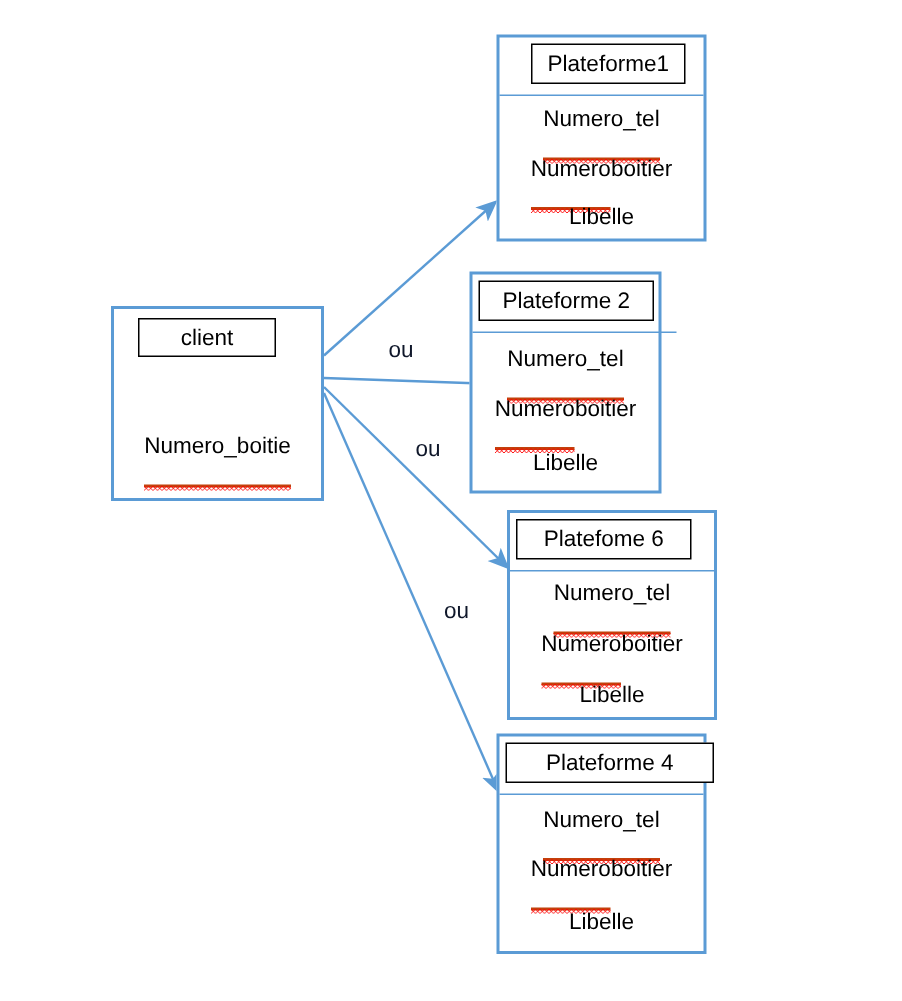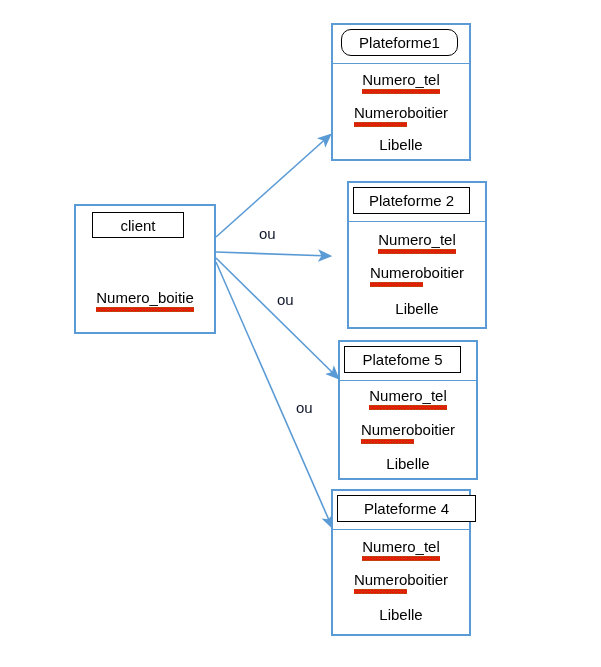--- a/index.html
+++ b/index.html
@@ -58,22 +58,22 @@
     white-space: nowrap;
     text-align: center;
     width: 100%;
     left: 0;
   }
 
   
   .u {
     position: relative;
     display: inline-block;
-    border-bottom: 5px solid #c2410c;
-    padding-bottom: 0px;
+    border-bottom: 2px solid #c2410c;
+    padding-bottom: 16px;
   }
   .u::after {
     content: "";
     position: absolute;
     left: 0;
     right: 0;
     bottom: -4px;
     height: 3px;
     background-image:
       linear-gradient(45deg, transparent 45%, #ff0000 45%, #ff0000 55%, transparent 55%),
@@ -129,56 +129,56 @@
       <span>client</span>
     </div>
 
 
     <div class="attr" style="top:84px;text-decoration:underline;">
       <span class="u">Numero_boitie</span>
     </div>
   </div>
 
   <div class="entity" style="left:331px; top:23px; width:140px; height:138px;">
-    <div class="entity-header" style="left:8px; top:4px; width:117px; height:27px;border-radius:10px;">
+    <div class="entity-header" style="left:21px; top:4px; width:103px; height:27px;">
       <span>Plateforme1</span>
     </div>
     <div class="entity-sep" style="left:0px; top:38px; width:136px;"></div>
 
     <div class="attr" style="top:47px;">
       <span class="u">Numero_tel</span>
     </div>
     <div class="attr" style="top:80px;">
       <span class="u">Numero</span><span class="plain"> boitier</span>
     </div>
     <div class="attr" style="top:112px;">
       <span class="plain">Libelle</span>
     </div>
   </div>
 
-  <div class="entity" style="left:347px; top:181px; width:140px; height:148px;">
+  <div class="entity" style="left:313px; top:181px; width:128px; height:148px;">
     <div class="entity-header" style="left:4px; top:4px; width:117px; height:27px;">
       <span>Plateforme 2</span>
     </div>
     <div class="entity-sep" style="left:0px; top:38px; width:136px;"></div>
 
     <div class="attr" style="top:49px;">
       <span class="u">Numero_tel</span>
     </div>
     <div class="attr" style="top:82px;">
       <span class="u">Numero</span><span class="plain"> boitier</span>
     </div>
     <div class="attr" style="top:118px;">
       <span class="plain">Libelle</span>
     </div>
   </div>
 
   <div class="entity" style="left:338px; top:340px; width:140px; height:140px;">
     <div class="entity-header" style="left:4px; top:4px; width:117px; height:27px;">
-      <span>Platefome 5</span>
+      <span>Platefome 6</span>
     </div>
     <div class="entity-sep" style="left:0px; top:38px; width:136px;"></div>
 
     <div class="attr" style="top:46px;">
       <span class="u">Numero_tel</span>
     </div>
     <div class="attr" style="top:80px;">
       <span class="u">Numero</span><span class="plain"> boitier</span>
     </div>
     <div class="attr" style="top:114px;">

